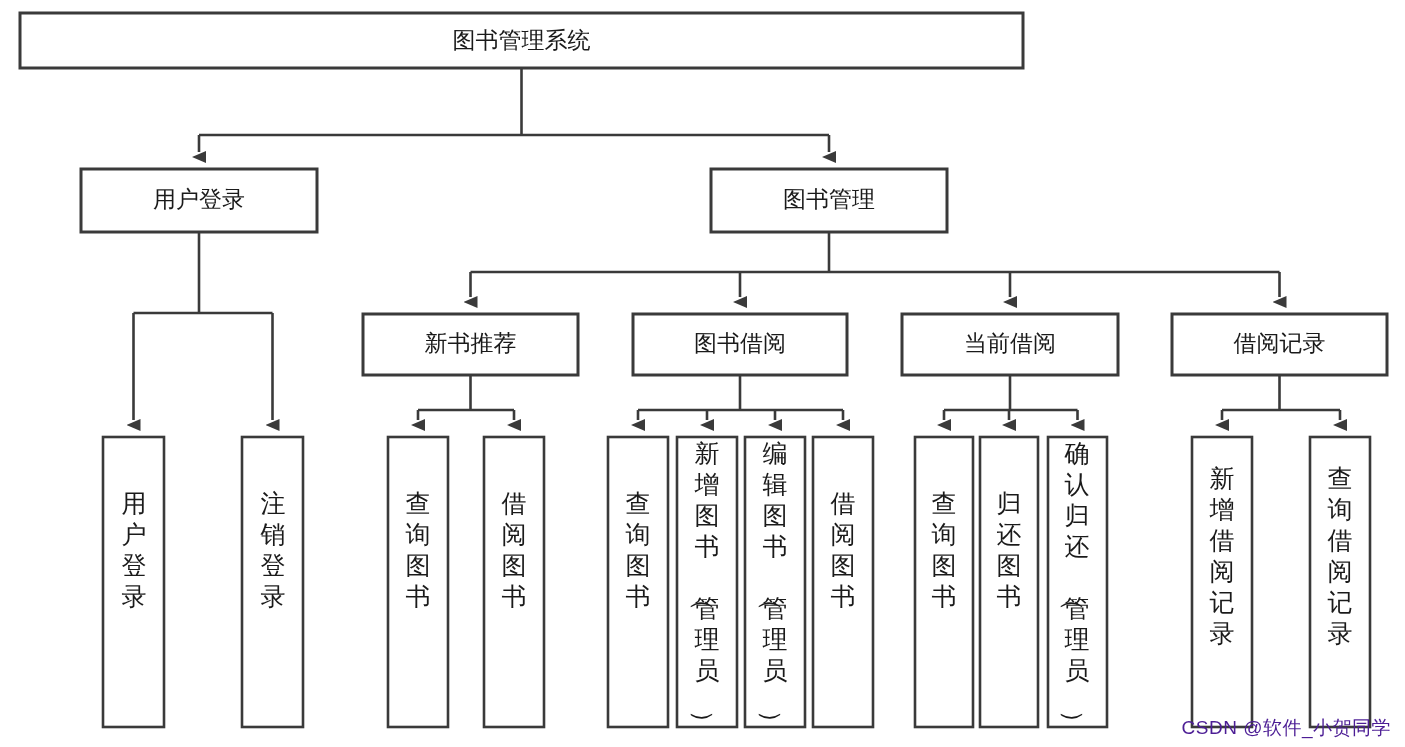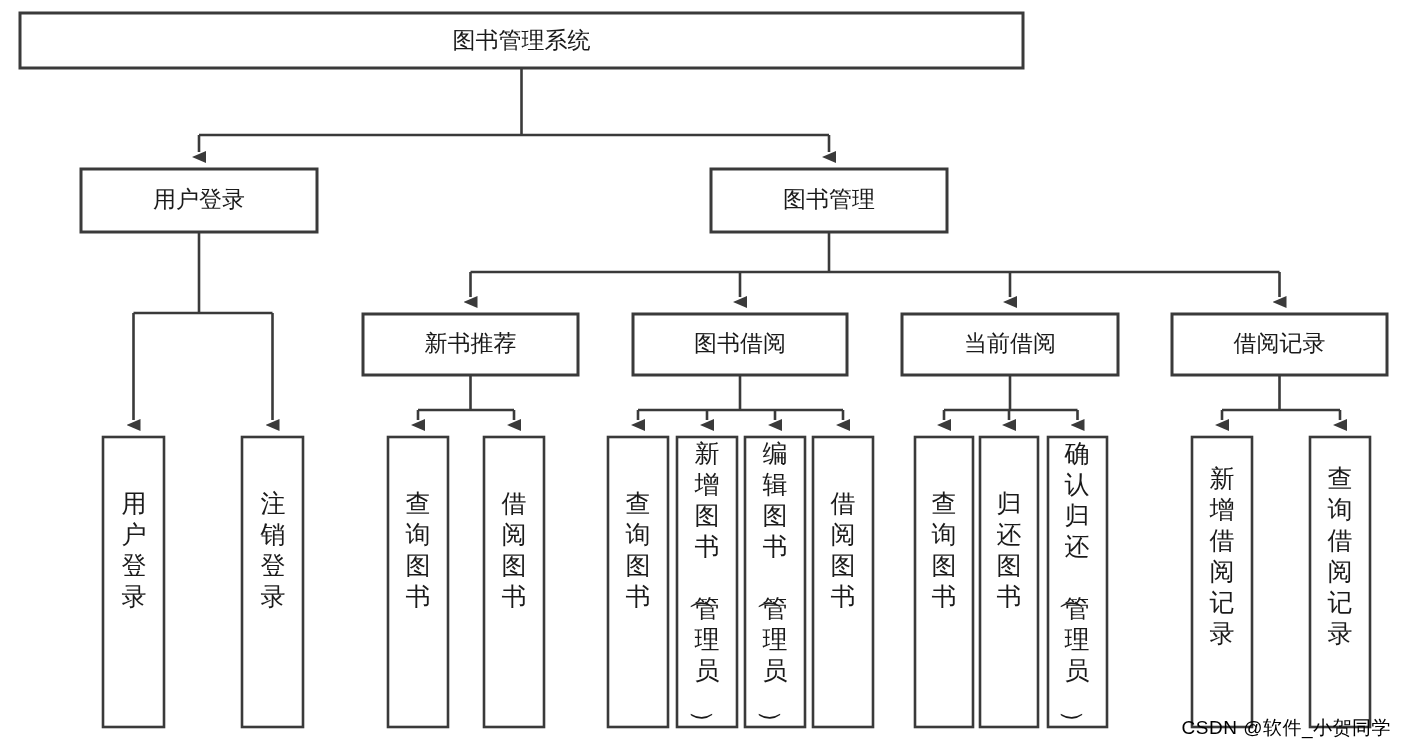--- a/index.html
+++ b/index.html
@@ -57,21 +57,21 @@
     font-size: 25px;
     fill: #1a1a1a;
     text-anchor: middle;
   }
   .watermark {
     position: absolute;
     right: 14px;
     bottom: 6px;
     font-family: "Liberation Sans", "DejaVu Sans", sans-serif;
     font-size: 19px;
-    color: #000000;
+    color: #4c1d95;
     letter-spacing: 0.5px;
     white-space: nowrap;
     user-select: none;
   }
 </style>
 </head>
 <body>
 
 <div id="diagram-root">
   <svg class="diagram" viewBox="0 0 1405 747" xmlns="http://www.w3.org/2000/svg">

